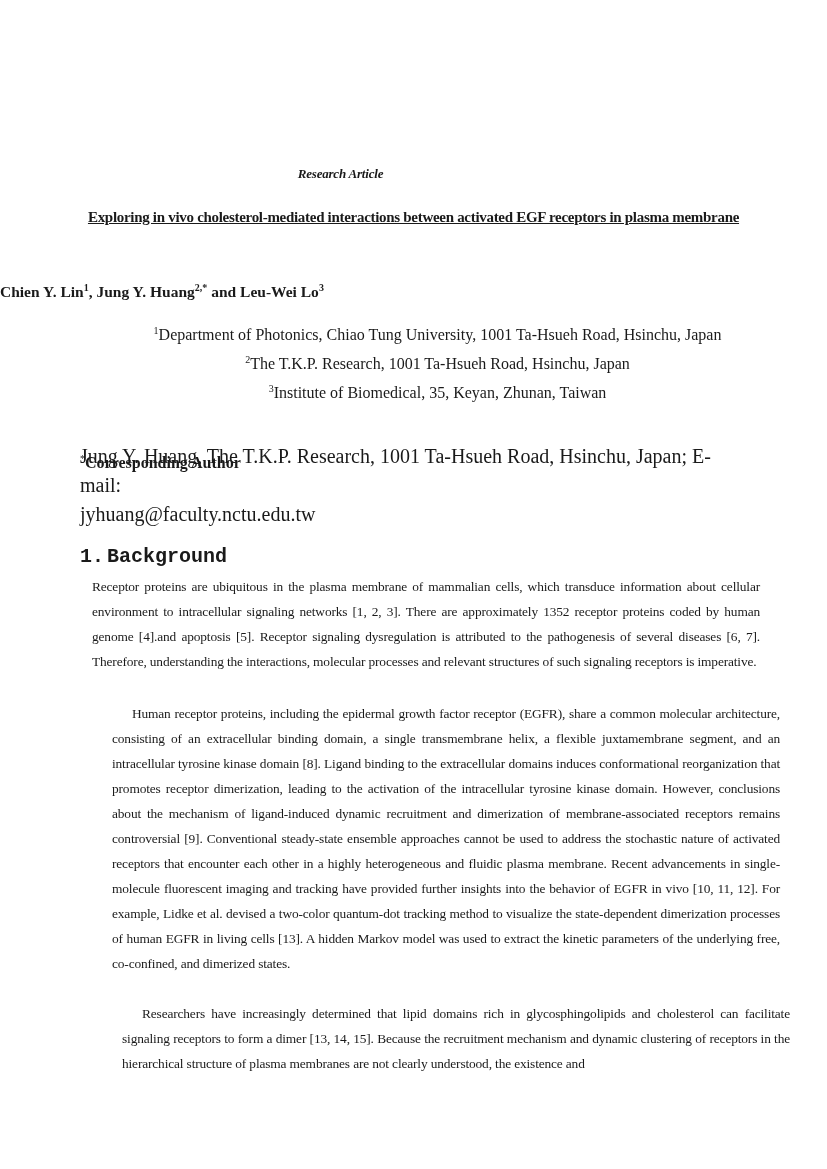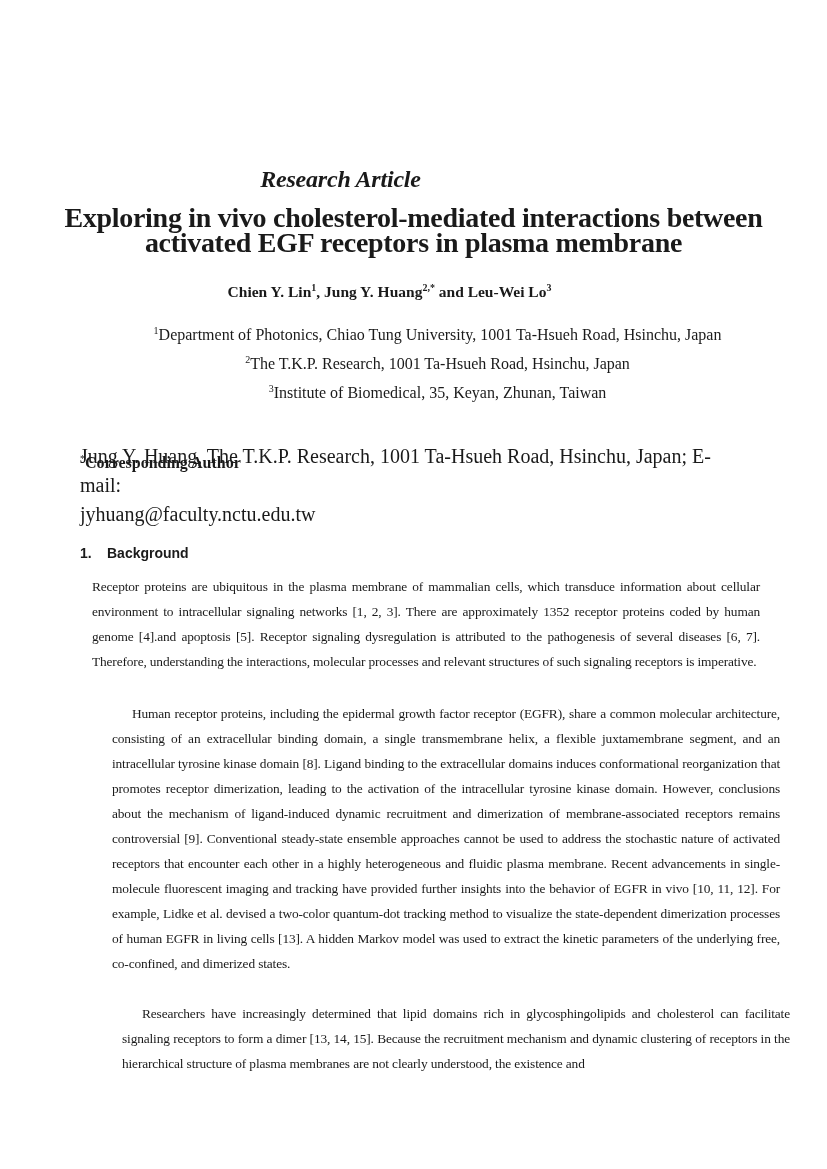--- a/index.html
+++ b/index.html
@@ -1,29 +1,30 @@
 <!DOCTYPE html>
 <html><head>
 <meta charset="utf-8">
 <style>
   html, body { margin: 0; padding: 0; background: #ffffff; }
   body { width: 827px; height: 1169px; position: relative; overflow: hidden; color: #1a1a1a; }
   .page { position: absolute; left: 0; top: 0; width: 827px; height: 1169px; }
   .article-type {
     position: absolute; left: 0; width: 681px; top: 166px; text-align: center;
     font-family: "Liberation Serif", serif; font-style: italic; font-weight: bold;
-    font-size: 24px; letter-spacing: -0.2px;
+    font-size: 13px; letter-spacing: -0.2px;
   }
   .title {
     position: absolute; left: 60px; width: 707px; top: 205px; text-align: center;
-    font-family: "Liberation Serif", serif; font-weight: bold; font-size: 28px; line-height: 25px;
+    font-family: "Liberation Serif", serif; font-weight: bold; font-size: 15px; line-height: 25px;
     letter-spacing: -0.3px;
+    text-decoration: underline;
   }
   .authors {
-    position: absolute; left: 0; width: 779px; top: 283px; text-align: center;
+    position: absolute; left: 0; width: 779px; top: 283px; text-align: left;
     font-family: "Liberation Serif", serif; font-weight: bold; font-size: 15.5px;
   }
   .authors sup { font-size: 10px; vertical-align: 6px; line-height: 0; }
   .affil {
     position: absolute; left: 0; width: 827px; text-align: center;
     font-family: "Liberation Serif", serif; font-size: 16px; padding-left: 24px;
   }
   .affil sup { font-size: 10px; vertical-align: 6px; line-height: 0; }
   .aff1 { top: 326px; }
   .aff2 { top: 355px; }
@@ -32,21 +33,21 @@
     position: absolute; left: 80px; top: 413px;
     font-family: "Liberation Serif", serif; font-weight: bold; font-size: 16px; margin-top: 41px;
   }
   .corr-head sup { font-size: 10px; vertical-align: 6px; line-height: 0; font-weight: normal; }
   .corr-text {
     position: absolute; left: 80px; width: 670px; top: 442px;
     font-family: "Liberation Serif", serif; font-size: 20px; line-height: 29px;
   }
   .section-head {
     position: absolute; left: 80px; top: 545px;
-    font-family: Liberation Sans, sans-serif; font-weight: bold; font-size: 14px;
+    font-family: Liberation Mono, monospace; font-weight: bold; font-size: 20px;
   }
   .section-head .num { display: inline-block; width: 27px; }
   .body-text {
     position: absolute; left: 92px; width: 668px;
     font-family: "Liberation Serif", serif; font-size: 13.4px; line-height: 25px;
     text-align: justify; hyphens: manual; letter-spacing: -0.15px;
   }
   .p1 { top: 574px; }
   .p2 { top: 701px; text-indent: 20px; margin-left: 20px; }
   .p3 { top: 1001px; text-indent: 20px; margin-left: 30px; }

